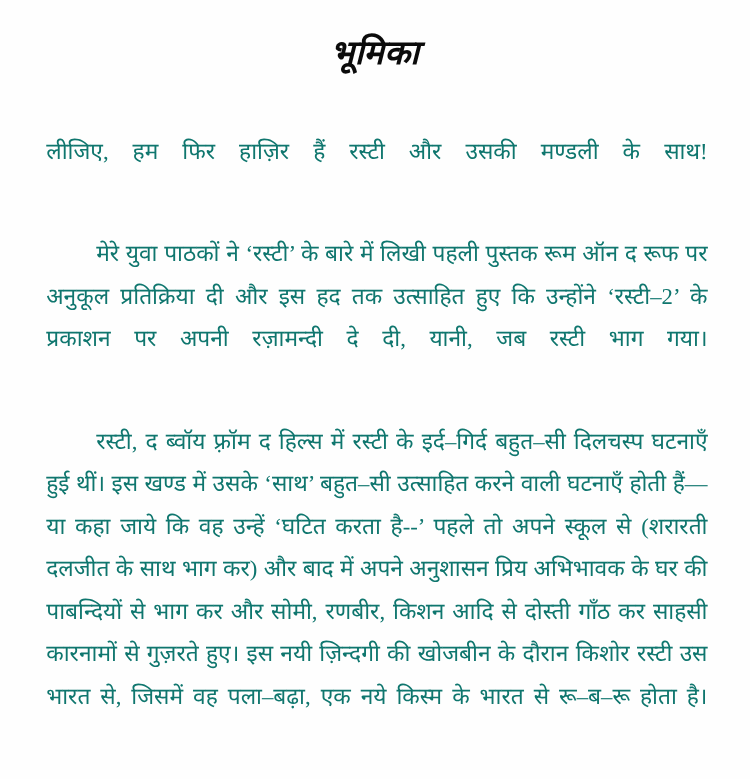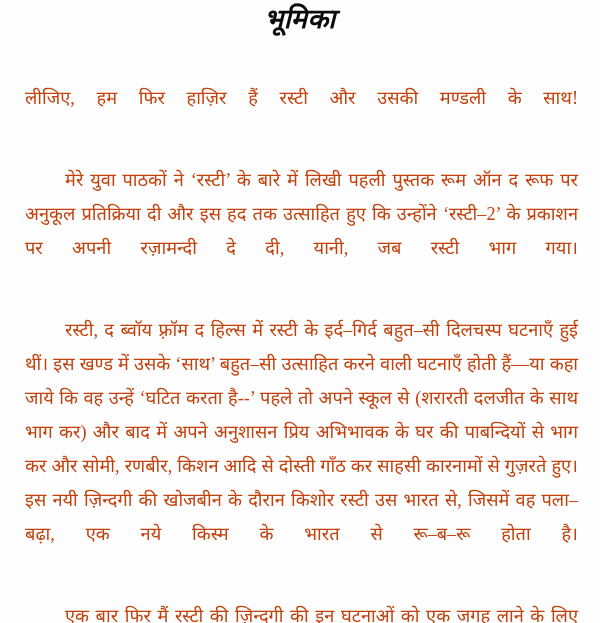--- a/index.html
+++ b/index.html
@@ -22,34 +22,34 @@
     box-sizing: border-box;
   }
   .page-title {
     text-align: center;
     font-size: 27px;
     font-style: italic;
     font-weight: 700;
     letter-spacing: 0.5px;
     color: #0b0b0b;
     margin: 0;
-    padding-top: 3px;
+    padding-top: 26px;
     line-height: 1.25;
   }
   .body-block {
     padding: 0 22px 0 25px;
     margin-top: 44px;
   }
   p.para {
-    margin: 0;
+    margin: 12px;
     font-size: 18.2px;
     line-height: 34px;
     text-align: justify;
     text-justify: inter-word;
-    color: #c2410c;
+    color: #0f766e;
     word-spacing: 0.4px;
   }
   p.para.lead {
     text-indent: 0;
   }
   p.para.indent {
     text-indent: 40px;
   }
   p.gap {
     margin-top: 14px;

